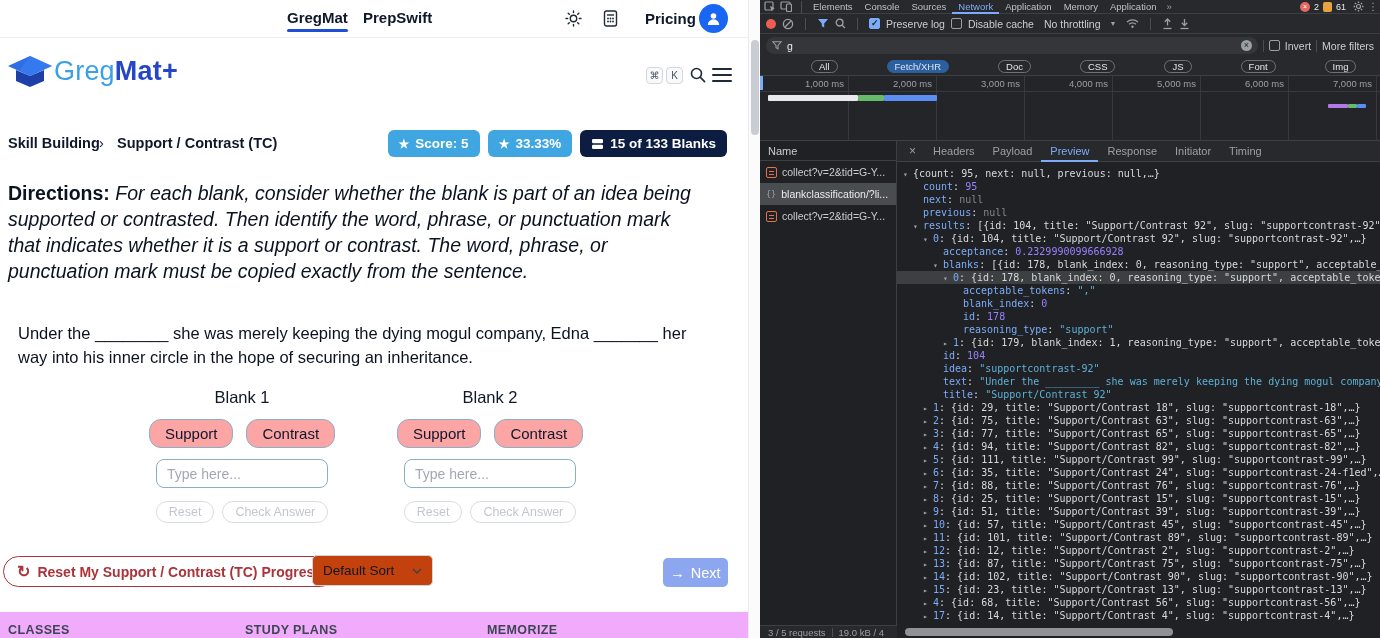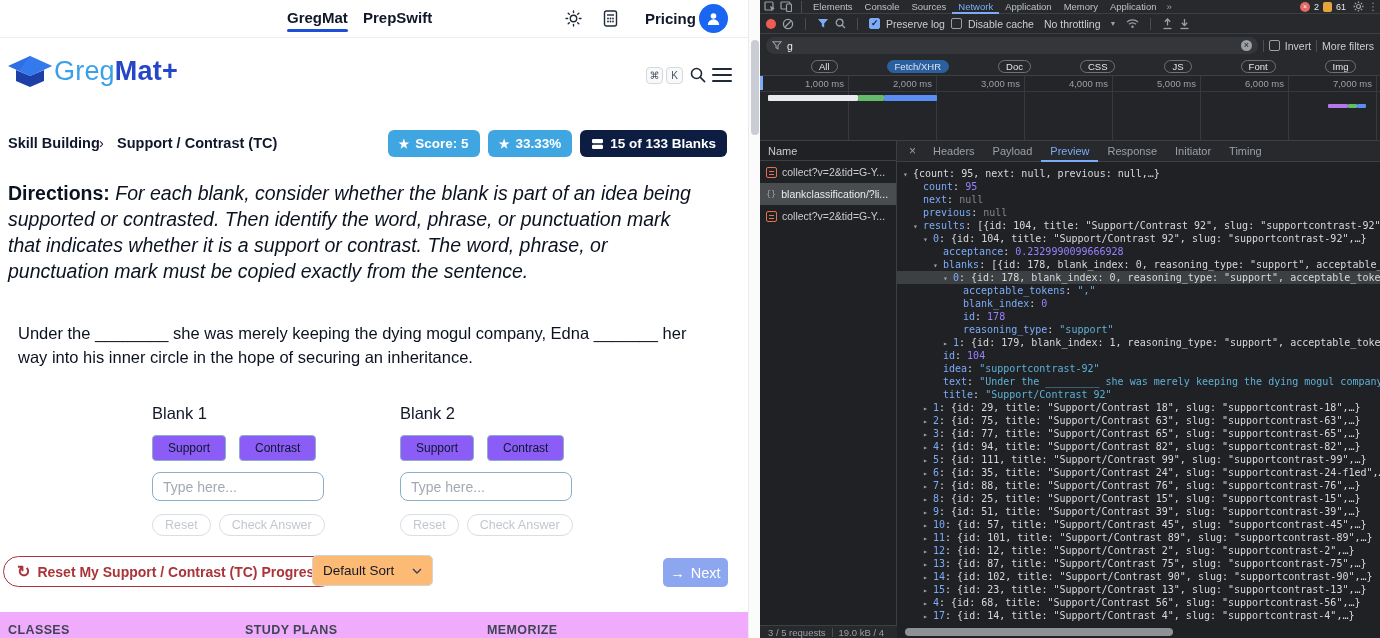--- a/index.html
+++ b/index.html
@@ -28,33 +28,33 @@
   .pill.blue { background:#40a6e1; }
   .pill.navy { background:#0d1d42; }
   .star { font-size:12px; }
 
   .directions { position:absolute; left:8px; top:180px; width:684px; font-size:19.5px; line-height:26px; color:#0b1220; }
   .directions b { font-style:normal; font-weight:700; }
   .directions i { font-style:italic; }
 
   .sentence { position:absolute; left:18px; top:322px; width:692px; font-size:16.5px; line-height:23.5px; color:#0b1220; }
 
-  .blank-group { position:absolute; top:404px; width:180px; display:flex; flex-direction:column; }
+  .blank-group { position:absolute; top:388px; width:180px; display:flex; flex-direction:column; align-items:center; }
   .bg1 { left:152px; } .bg2 { left:400px; }
   .blank-title { font-size:16.5px; color:#111827; }
   .sc-row { display:flex; gap:13px; margin-top:12px; }
-  .sc-btn { border:1px solid #8aafc8; border-radius:4px; background:#8b5cf6; padding:5px 15px; font-size:12px; color:#0f172a; font-family:inherit; }
+  .sc-btn { border:1px solid #8aafc8; border-radius:12px; background:#fca5a5; padding:5px 15px; font-size:15px; color:#0f172a; font-family:inherit; }
   .type-input { margin-top:11px; width:172px; height:29px; border:1px solid #8aafc8; border-radius:8px; padding:0 10px; font-size:14px; color:#111827; font-family:inherit; outline:none; }
   .type-input::placeholder { color:#a3a9b3; }
   .mini-row { display:flex; gap:8px; margin-top:13px; }
   .mini-btn { border:1px solid #dadde2; border-radius:11px; background:#fff; padding:3px 12px; font-size:12.5px; color:#c2c7cf; font-family:inherit; }
 
   .reset-progress { position:absolute; left:3px; top:556px; height:31px; border:1.5px solid #aa3439; border-radius:17px; background:#fff; color:#aa3439; font-size:14px; font-weight:600; display:flex; align-items:center; gap:7px; padding:0 13px; font-family:inherit; }
   .reset-progress .ric { font-size:16px; font-weight:700; }
-  .sort-select { position:absolute; left:312px; top:555px; width:121px; height:31px; border:1px solid #cfd4da; border-radius:5px; background:#fdba74; display:flex; align-items:center; justify-content:space-between; padding:0 10px; font-size:13.5px; color:#111827; }
+  .sort-select { position:absolute; left:312px; top:555px; width:121px; height:31px; border:1px solid #cfd4da; border-radius:5px; background:#c2410c; display:flex; align-items:center; justify-content:space-between; padding:0 10px; font-size:13.5px; color:#111827; }
   .next-btn { position:absolute; left:663px; top:558px; width:65px; height:29px; border:none; border-radius:5px; background:#8ca7f0; color:#fff; font-size:14.5px; display:flex; align-items:center; justify-content:center; gap:6px; font-family:inherit; }
 
   .site-footer { position:absolute; left:0; top:612px; width:748px; height:26px; background:#f0abfc; }
   .foot-col { position:absolute; top:11px; font-size:12.5px; font-weight:700; letter-spacing:.4px; color:#3f4652; }
 
   .page-scrollbar { position:absolute; left:748px; top:0; width:12px; height:638px; background:#fbfbfc; border-left:1px solid #e9ebee; }
   .page-thumb { position:absolute; left:2px; top:40px; width:8px; height:95px; border-radius:4px; background:#c9cdd3; }
 
   
   #devtools { position:absolute; left:760px; top:0; width:620px; height:638px; background:#202124; color:#c9cdd1; overflow:hidden; font-size:10.5px; }

